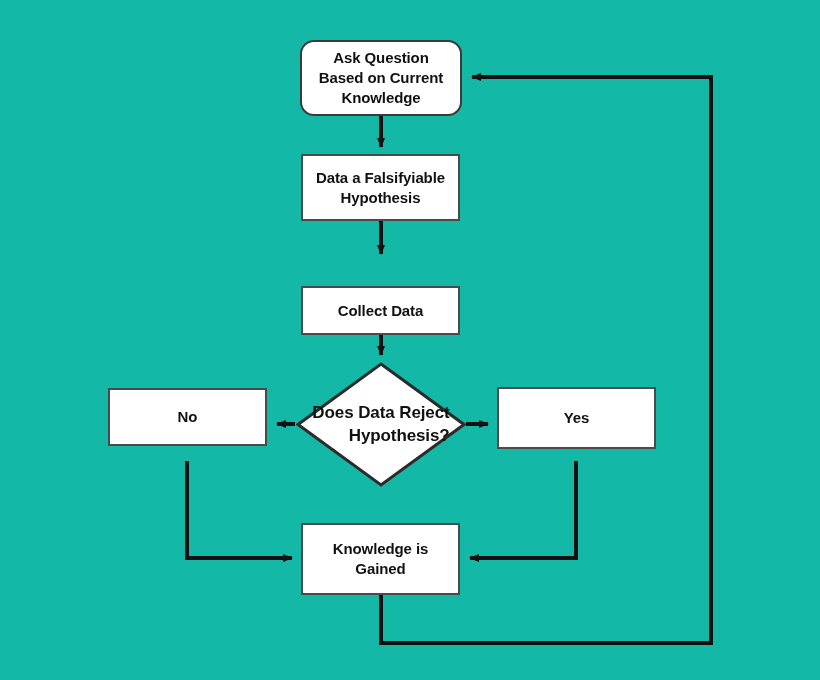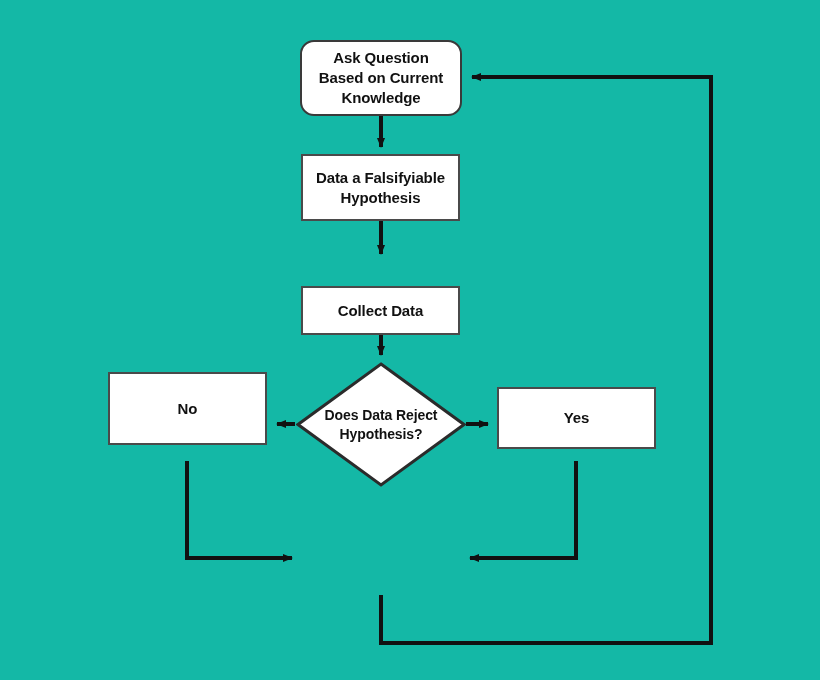--- a/index.html
+++ b/index.html
@@ -63,24 +63,24 @@
   }
   .diamond-node .diamond-label {
     position: absolute;
     left: 0;
     top: 0;
     width: 100%;
     height: 100%;
     display: flex;
     align-items: center;
     justify-content: center;
-    text-align: center;
+    text-align: right;
     color: #111111;
     font-weight: bold;
-    font-size: 14px;
+    font-size: 17px;
     line-height: 1.32;
     letter-spacing: -0.1px;
     white-space: pre-line;
   }
 </style>
 </head>
 <body>
 
 <div id="flowchart-canvas">
 
@@ -124,22 +124,26 @@
   </div>
 
   <div class="diamond-node" style="left:296px; top:362px; width:170px; height:125px;">
     <svg class="diamond-shape" width="170" height="125" viewBox="0 0 170 125" xmlns="http://www.w3.org/2000/svg">
       <polygon points="85,2 168,62.5 85,123 2,62.5" fill="#ffffff" stroke="#2b2b2b" stroke-width="3"></polygon>
     </svg>
     <span class="diamond-label">Does Data Reject
 Hypothesis?</span>
   </div>
 
-  <div class="node" style="left:108px; top:372px; width:159px; height:73px;">
+  <div class="node" style="left:108px; top:388px; width:159px; height:58px;">
     <span class="node-label">No</span>
   </div>
 
   <div class="node" style="left:497px; top:387px; width:159px; height:62px;">
     <span class="node-label">Yes</span>
   </div>
 
+  <div class="node" style="left:301px; top:523px; width:159px; height:72px;">
+    <span class="node-label">Knowledge is
+Gained</span>
+  </div>
 
 </div>
 
 </body></html>

